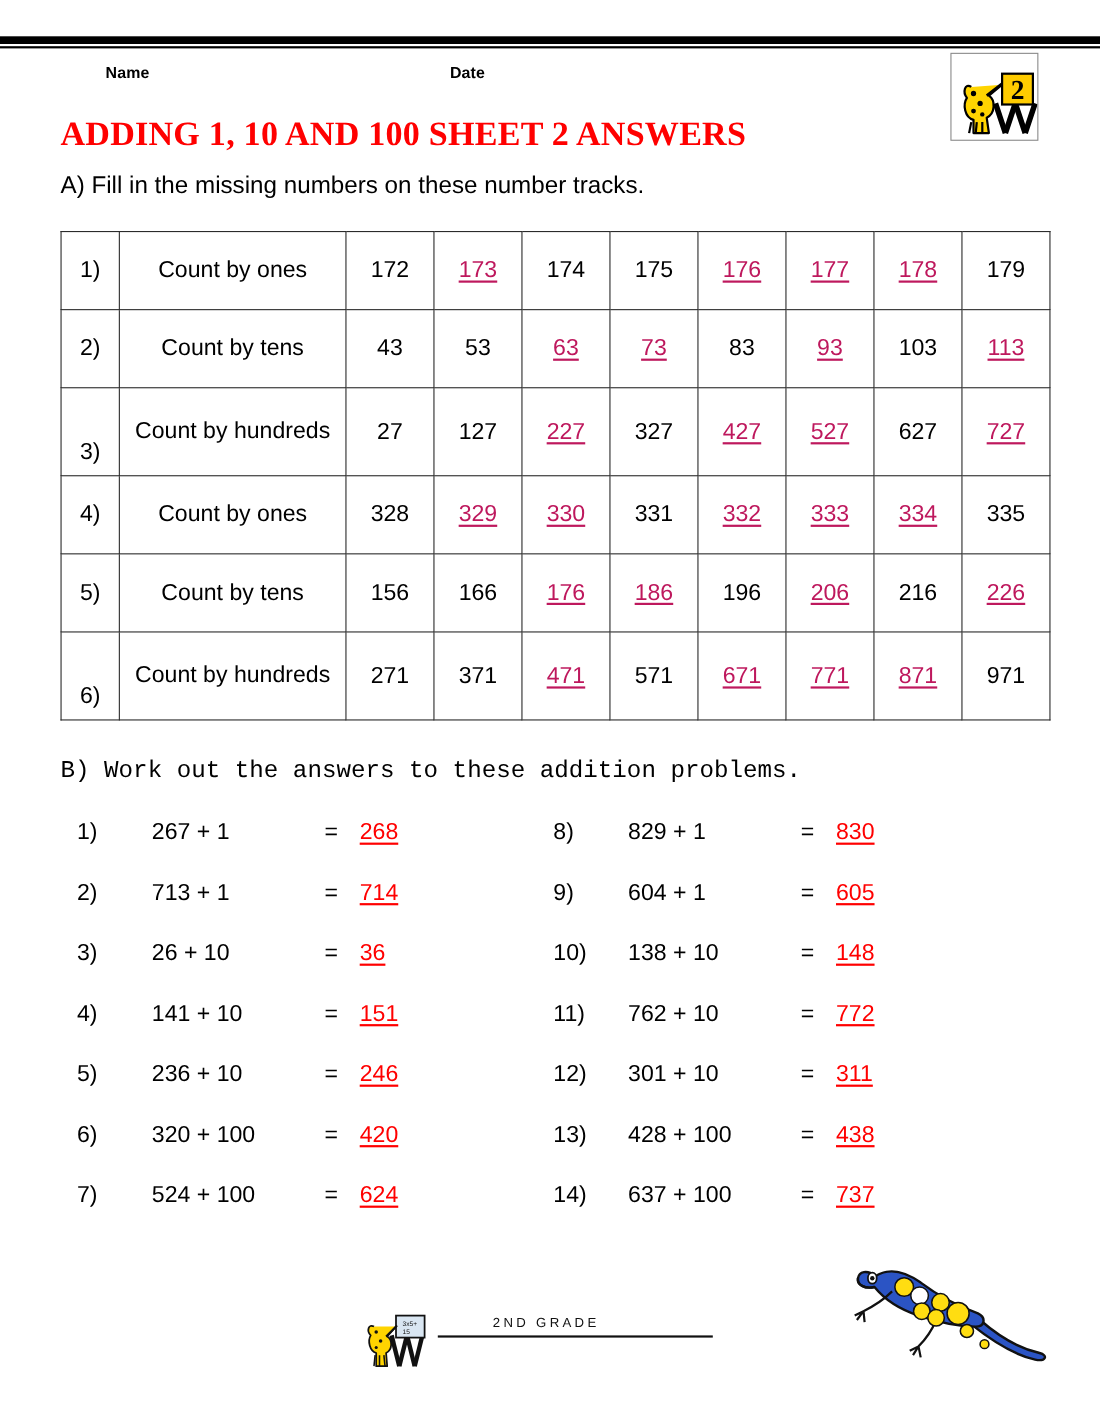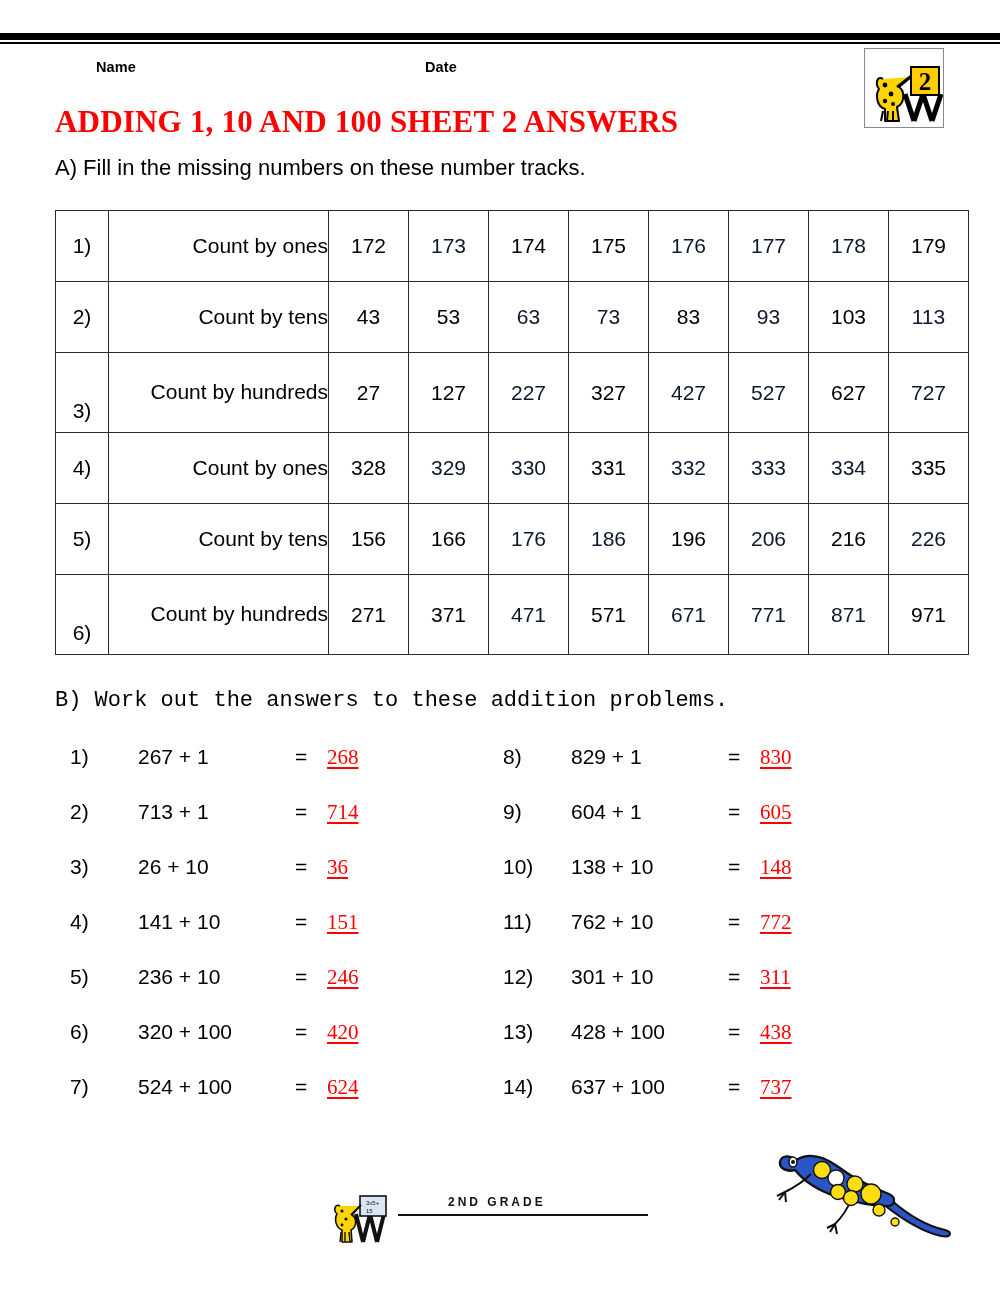--- a/index.html
+++ b/index.html
@@ -39,21 +39,21 @@
   #meta-row {
     position: absolute;
     left: 57px; top: 59px;
     width: 880px;
     height: 20px;
     font-size: 14.5px;
     font-weight: bold;
     letter-spacing: .1px;
   }
   #meta-row .name-label { position: absolute; left: 0; top: 0; margin-left: 39px; }
-  #meta-row .date-label { position: absolute; left: 368px; top: 0; }
+  #meta-row .date-label { position: absolute; left: 352px; top: 0; }
 
   
   #grade-badge {
     position: absolute;
     left: 864px; top: 48px;
     width: 80px; height: 80px;
     border: 1px solid #8a8a8a;
     background: #ffffff;
     box-sizing: border-box;
   }
@@ -100,29 +100,29 @@
     width: 52px;
     vertical-align: bottom;
     padding-bottom: 9px;
   }
   #tracks-table tr.single-line td.col-index {
     vertical-align: middle;
     padding-bottom: 0;
   }
   #tracks-table td.col-label {
     width: 205px;
-    text-align: right;
-    padding-left: 14px;
+    text-align: center;
     line-height: 1.18;
   }
   #tracks-table td.num {
     width: 79px;
   }
   #tracks-table td.num .ans {
-    color: #0f172a;
+    color: #be185d;
+    text-decoration: underline;
     text-underline-offset: 3px;
   }
 
   
   #section-b-instruction {
     position: absolute;
     left: 55px; top: 688px;
     font-size: 22px;
     white-space: nowrap;
     font-family: Liberation Mono, monospace;
@@ -152,42 +152,41 @@
     text-align: center;
   }
   .problem-row .p-equals {
     position: absolute; left: 225px; top: 0;
   }
   .problem-row .p-answer {
     position: absolute; left: 257px; top: 0;
     color: #ff0000;
     text-decoration: underline;
     text-underline-offset: 3px;
-    font-family: Liberation Serif, serif;
   }
 
   
   #blue-salamander {
     position: absolute;
     left: 755px; top: 1108px;
     width: 245px; height: 150px;
   }
 
   
   #footer-logo {
     position: absolute;
     left: 330px; top: 1188px;
     width: 320px; height: 66px;
   }
   #footer-logo .grade-text {
     position: absolute;
     left: 118px; top: 7px;
     font-family: "Liberation Sans", sans-serif;
     font-size: 12px;
-    font-weight: bold;
+    font-weight: normal;
     letter-spacing: 3px;
     color: #111111;
   }
   #footer-logo .rule {
     position: absolute;
     left: 68px; top: 26px;
     width: 250px; height: 2px;
     background: #111111;
   }
   #footer-logo .site-text {

